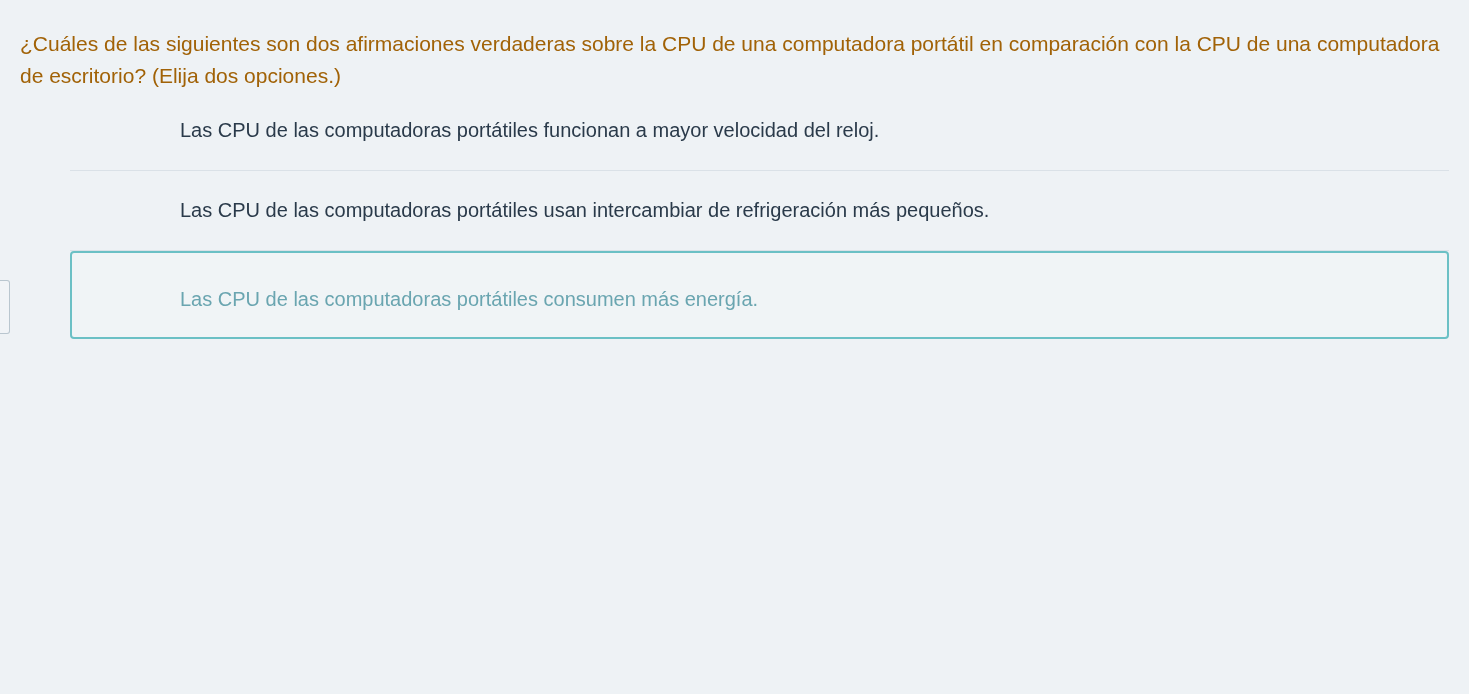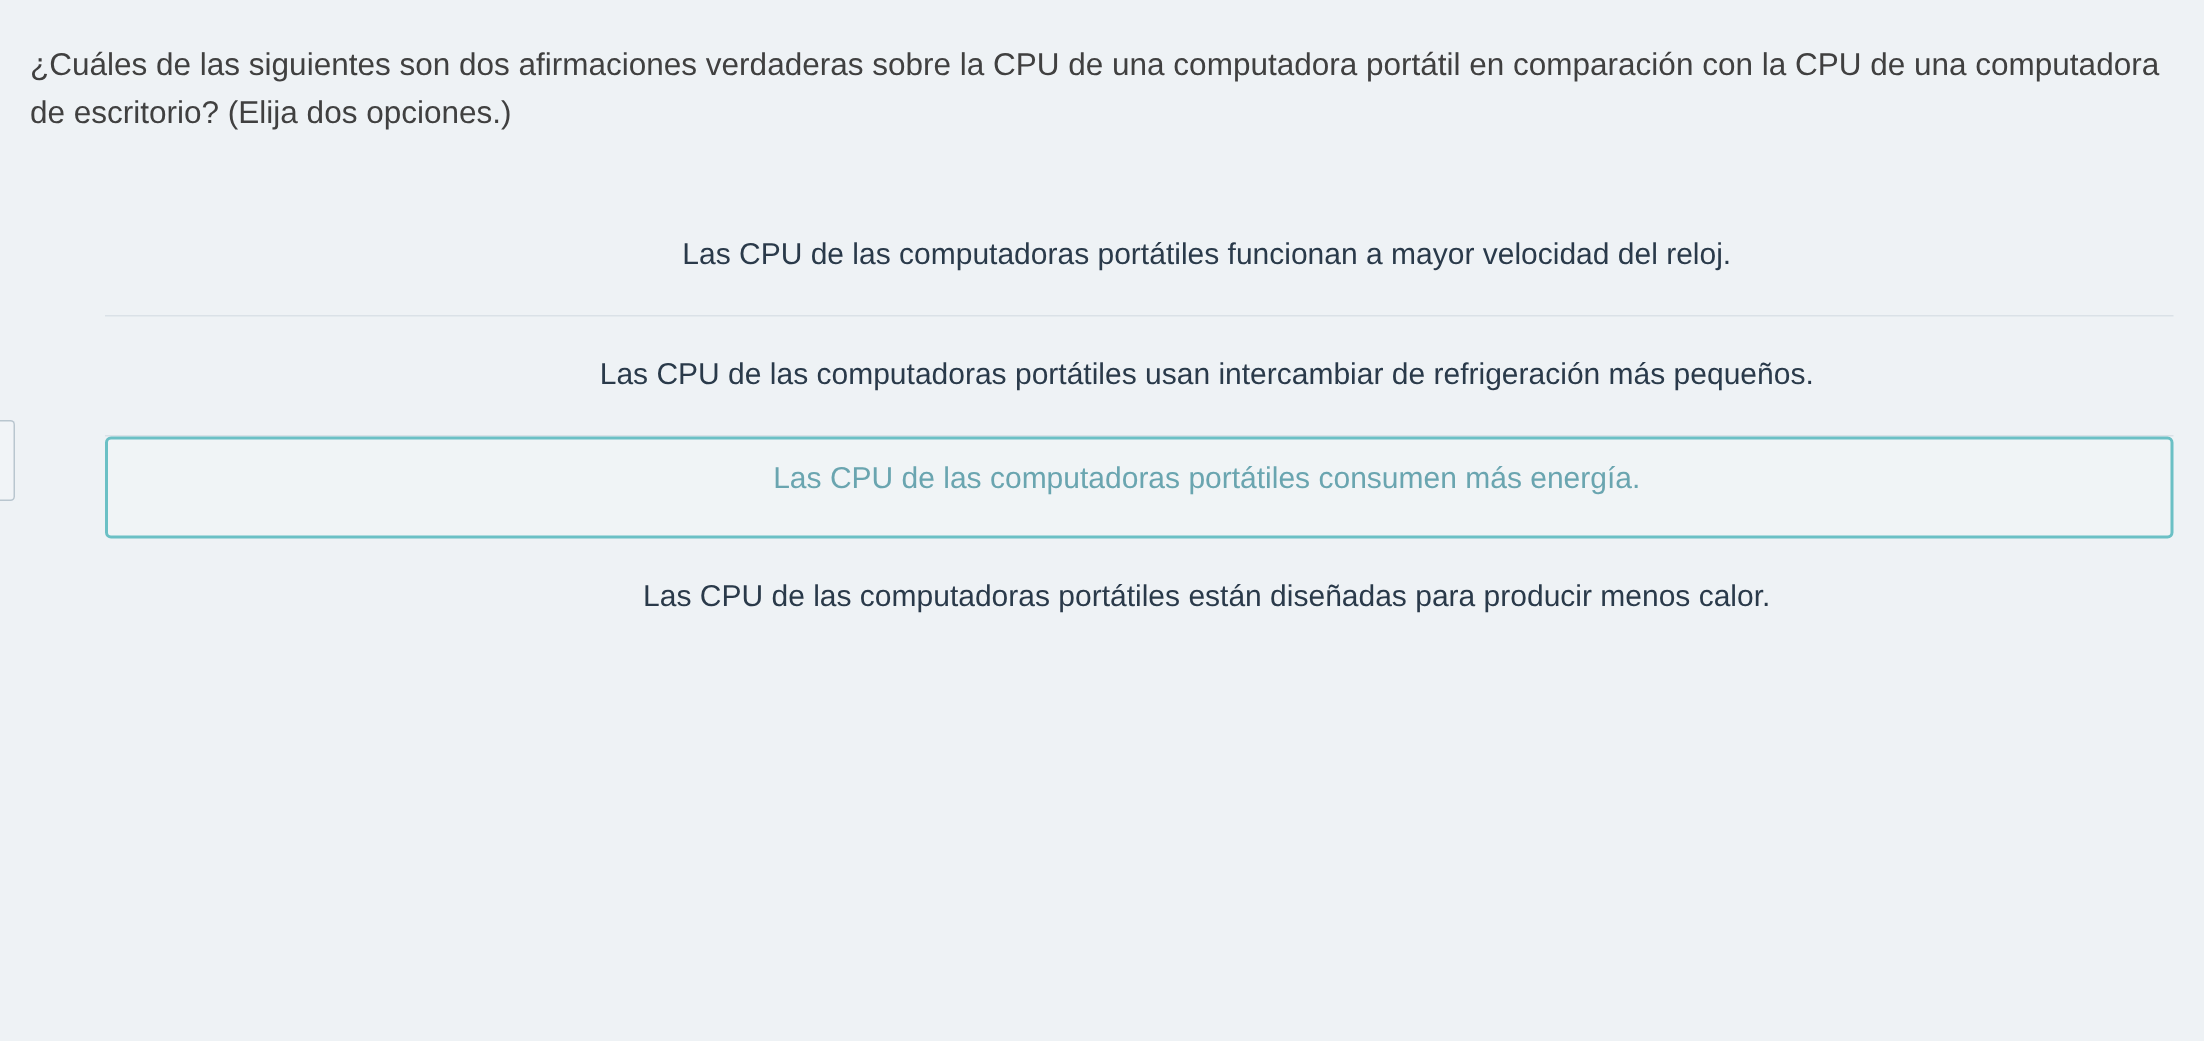--- a/index.html
+++ b/index.html
@@ -12,45 +12,43 @@
     background: #eef2f5;
     width: 1469px;
     height: 694px;
     padding: 28px 20px 20px 20px;
     color: #2a3a4a;
     overflow: hidden;
   }
   .question-text {
     font-size: 21px;
     line-height: 1.5;
-    color: #404040;
-    margin-bottom: 40px;
+    color: #a16207;
     max-width: 1420px;
   }
   .options-wrap {
     padding-left: 50px;
-    text-align: center;
   }
   .option {
     position: relative;
     padding: 28px 20px 28px 110px;
     font-size: 20px;
     color: #2a3a4a;
     border-bottom: 1px solid rgba(180,195,205,0.35);
     cursor: pointer;
   }
   .option:last-child {
     border-bottom: none;
   }
   .option.hovered {
     border: 2px solid #6bc0c5;
     border-radius: 4px;
     background: rgba(255,255,255,0.15);
     color: #6aa5b0;
-    padding: 15px 18px 26px 108px;
+    padding: 35px 18px 26px 108px;
   }
   .side-partial {
     position: absolute;
     left: 0;
     top: 280px;
     width: 10px;
     height: 54px;
     border: 1px solid #b9c6cf;
     border-left: none;
     border-radius: 0 3px 3px 0;
@@ -67,16 +65,13 @@
 <div class="options-wrap">
   <div class="option">
     <span>Las CPU de las computadoras portátiles funcionan a mayor velocidad del reloj.</span>
   </div>
   <div class="option">
     <span>Las CPU de las computadoras portátiles usan intercambiar de refrigeración más pequeños.</span>
   </div>
   <div class="option hovered">
     <span>Las CPU de las computadoras portátiles consumen más energía.</span>
   </div>
-  <div class="option">
-    <span>Las CPU de las computadoras portátiles están diseñadas para producir menos calor.</span>
-  </div>
 </div>
 
 </body></html>

